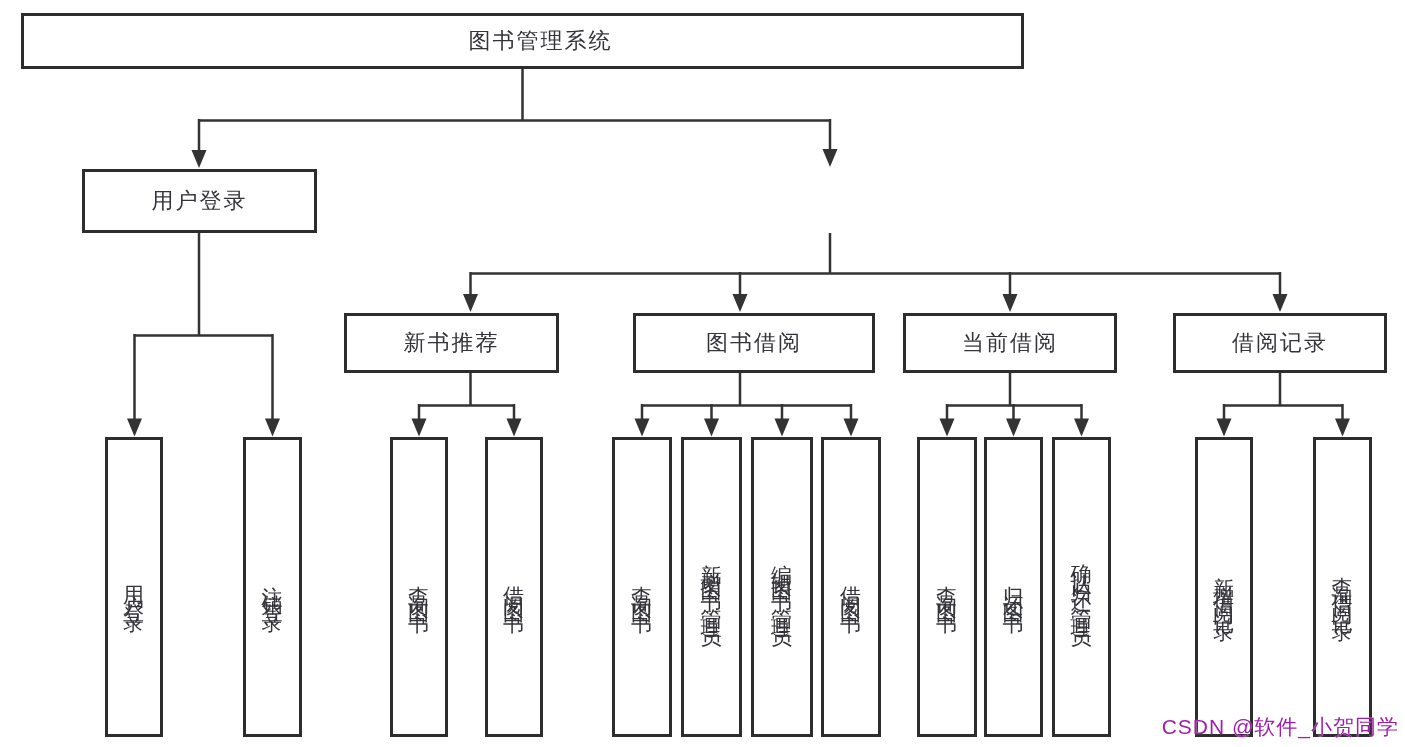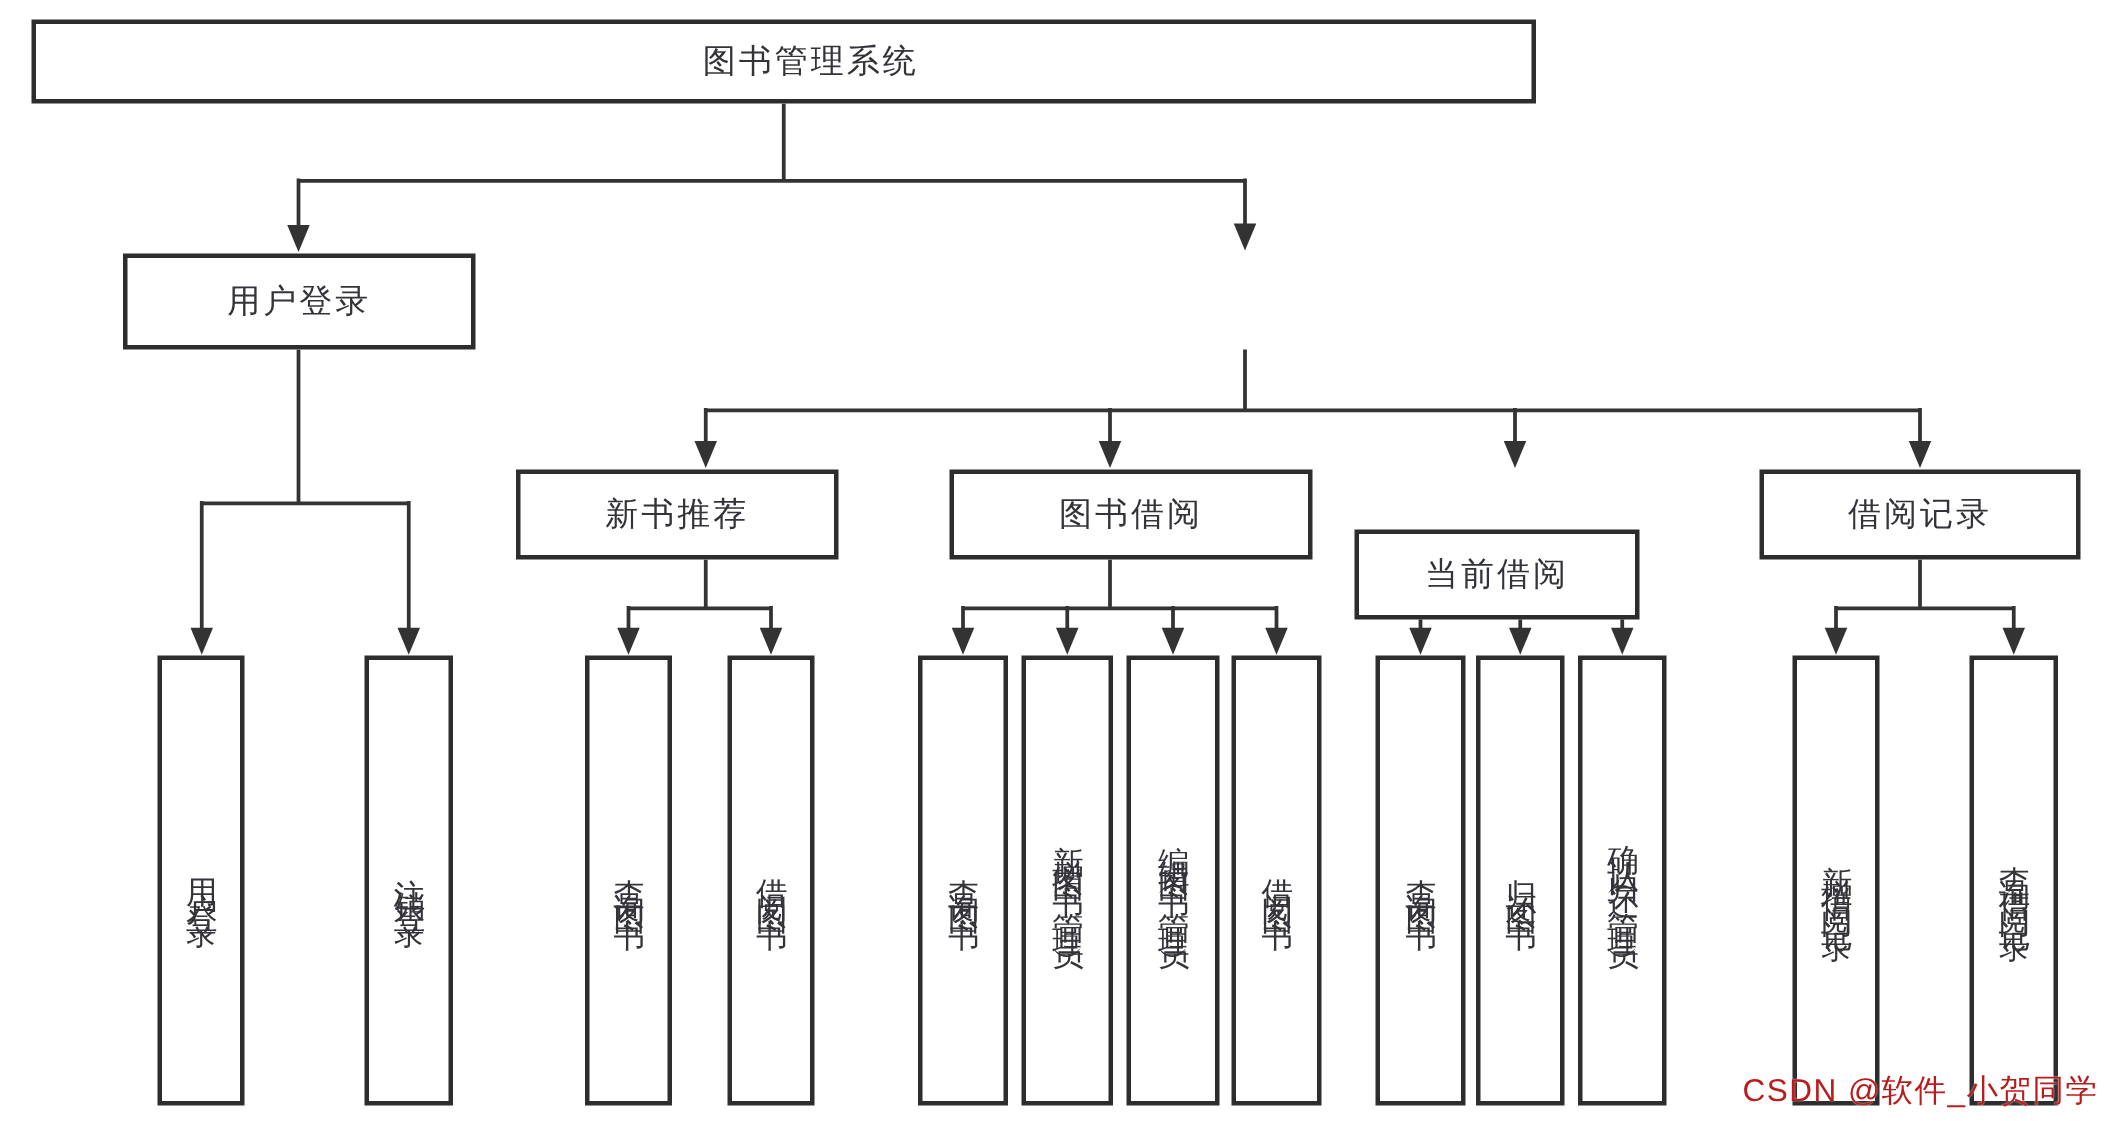--- a/index.html
+++ b/index.html
@@ -33,21 +33,21 @@
     text-orientation: mixed;
     font-size: 21px;
     letter-spacing: 9px;
     line-height: 1.1;
     white-space: nowrap;
   }
   .watermark {
     position: absolute;
     right: 6px;
     bottom: 6px;
-    color: #b91c1c;
+    color: #a21caf;
     font-size: 21px;
     letter-spacing: 1px;
     white-space: nowrap;
     text-shadow: 0 0 1px #ffffff;
   }
 </style>
 </head>
 <body>
 
 <div class="canvas">
@@ -90,21 +90,21 @@
   <div class="box" style="left:82px; top:169px; width:235px; height:64px;">
     <span class="h-label">用户登录</span>
   </div>
 
   <div class="box" style="left:344px; top:313px; width:215px; height:60px;">
     <span class="h-label">新书推荐</span>
   </div>
   <div class="box" style="left:633px; top:313px; width:242px; height:60px;">
     <span class="h-label">图书借阅</span>
   </div>
-  <div class="box" style="left:903px; top:313px; width:190px; height:60px;margin-top:40px;">
+  <div class="box" style="left:903px; top:313px; width:214px; height:60px;">
     <span class="h-label">当前借阅</span>
   </div>
   <div class="box" style="left:1173px; top:313px; width:214px; height:60px;">
     <span class="h-label">借阅记录</span>
   </div>
 
   <div class="box" style="left:105px; top:437px; width:58px; height:300px;">
     <span class="v-label">用户登录</span>
   </div>
   <div class="box" style="left:243px; top:437px; width:59px; height:300px;">

